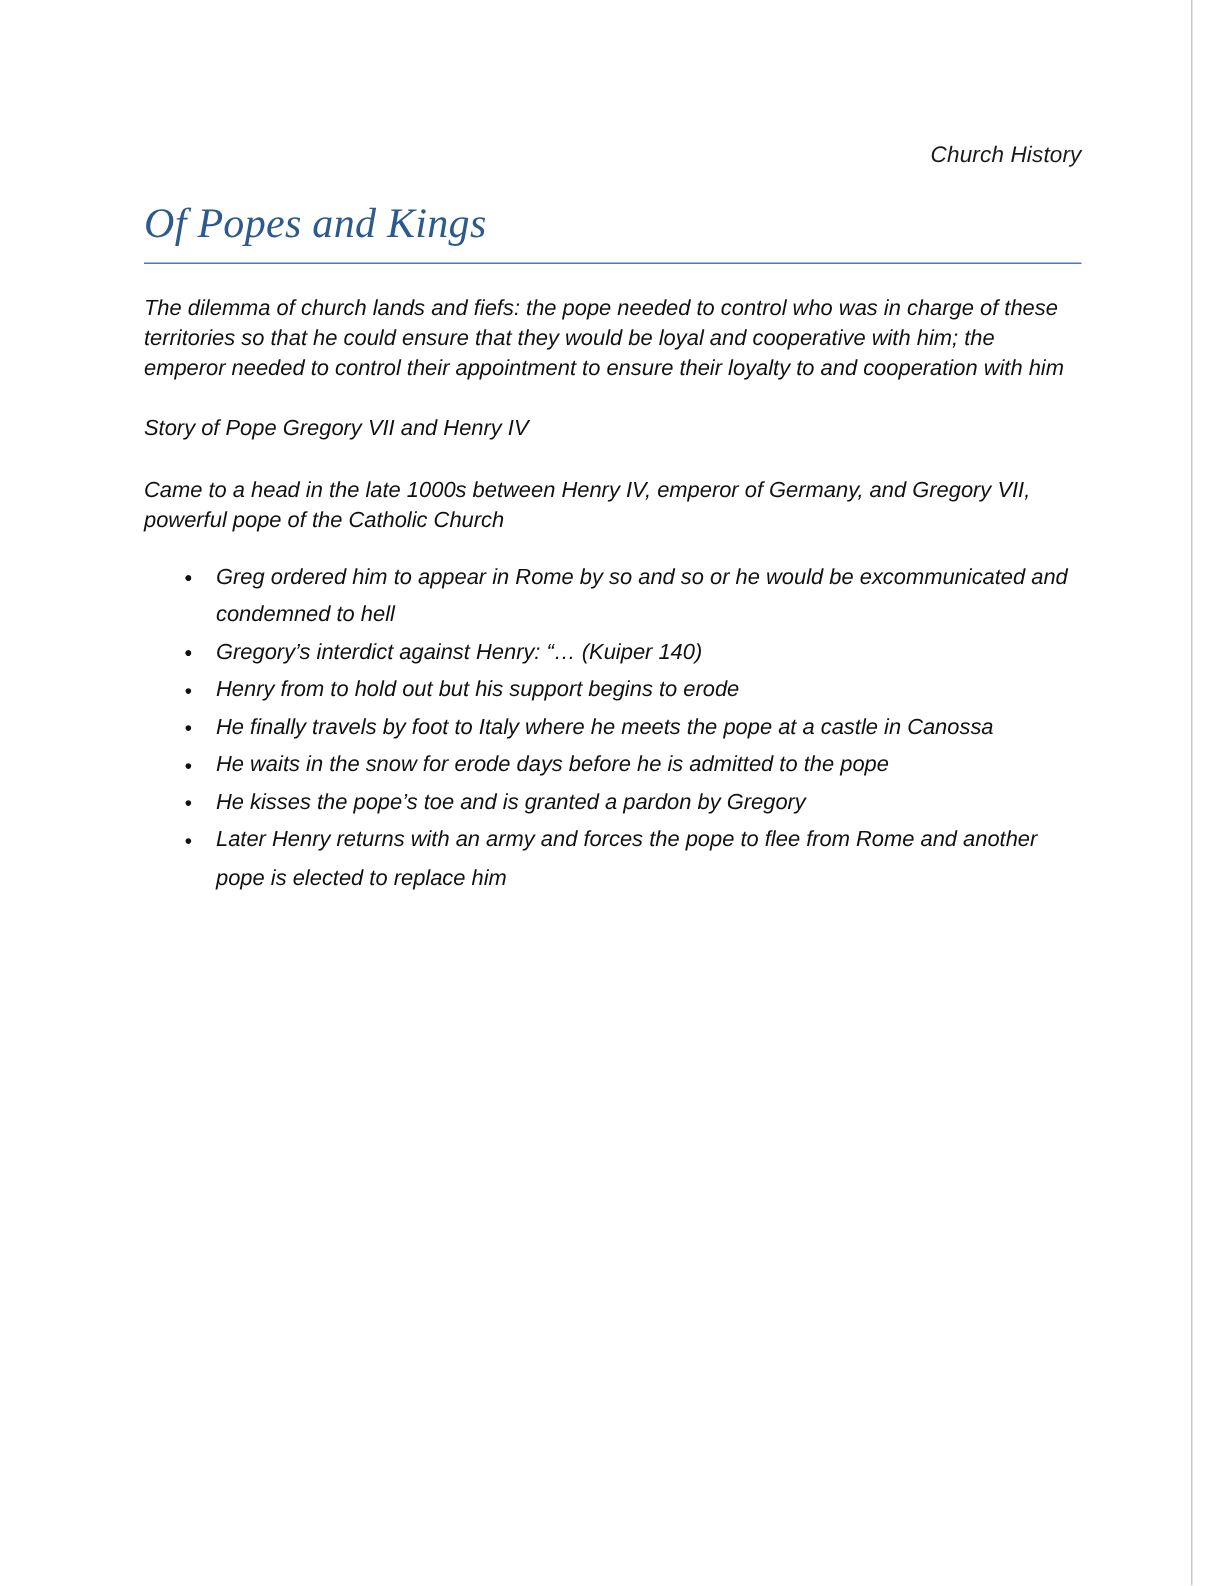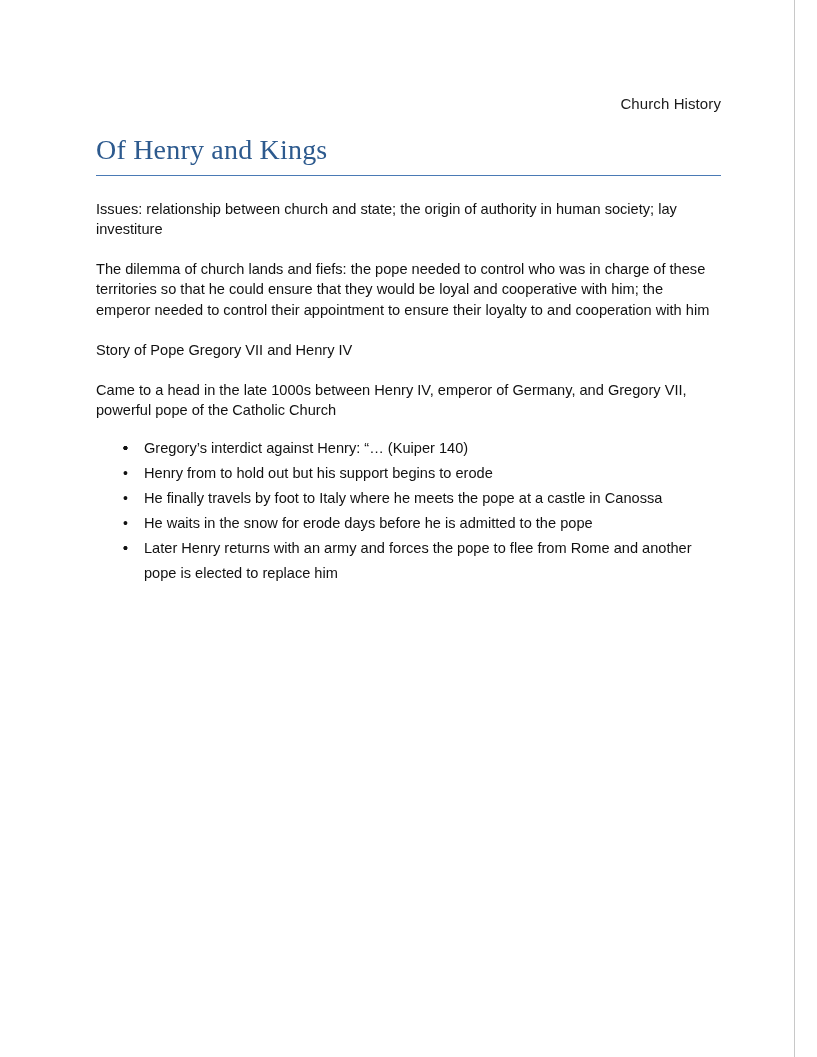--- a/index.html
+++ b/index.html
@@ -17,20 +17,21 @@
   }
   .page {
     position: absolute;
     left: 0;
     top: 0;
     width: 795px;
     height: 1057px;
     background: #ffffff;
     border-right: 1px solid #c8c8c8;
     box-sizing: border-box;
+    font-style: italic;
   }
   .gutter {
     position: absolute;
     left: 796px;
     top: 0;
     width: 21px;
     height: 1057px;
     background: #ffffff;
   }
   .content {
@@ -91,34 +92,34 @@
   }
 </style>
 </head>
 <body>
 
 <div class="page">
   <div class="content">
 
     <div class="header-line">Church History</div>
 
-    <h1 class="doc-title">Of Henry and Kings</h1>
+    <h1 class="doc-title">Of Popes and Kings</h1>
     <div class="title-rule"></div>
 
-    <p class="para first">Issues:  relationship between church and state; the origin of authority in human society; lay investiture</p>
     <p class="para">The dilemma of church lands and fiefs: the pope needed to control who was in charge of these territories so that he could ensure that they would be loyal and cooperative with him; the emperor needed to control their appointment to ensure their loyalty to and cooperation with him</p>
     <p class="para">Story of Pope Gregory VII and Henry IV</p>
     <p class="para">Came to a head in the late 1000s between Henry IV, emperor of Germany, and Gregory VII, powerful pope of the Catholic Church</p>
 
     <ul class="bullets">
       <li>
         <span class="bullet-dot">•</span>
       </li>
       <li>
         <span class="bullet-dot">•</span>
+        <span>Greg ordered him to appear in Rome by so and so or he would be excommunicated and condemned to hell</span>
       </li>
       <li>
         <span class="bullet-dot">•</span>
       </li>
       <li>
         <span class="bullet-dot">•</span>
         <span>Gregory’s interdict against Henry: “…  (Kuiper 140)</span>
       </li>
       <li>
         <span class="bullet-dot">•</span>
@@ -127,20 +128,21 @@
       <li>
         <span class="bullet-dot">•</span>
         <span>He finally travels by foot to Italy where he meets the pope at a castle in Canossa</span>
       </li>
       <li>
         <span class="bullet-dot">•</span>
         <span>He waits in the snow for erode days before he is admitted to the pope</span>
       </li>
       <li>
         <span class="bullet-dot">•</span>
+        <span>He kisses the pope’s toe and is granted a pardon by Gregory</span>
       </li>
       <li>
         <span class="bullet-dot">•</span>
         <span>Later Henry returns with an army and forces the pope to flee from Rome and another pope is elected to replace him</span>
       </li>
     </ul>
 
   </div>
 </div>
 <div class="gutter"></div>

